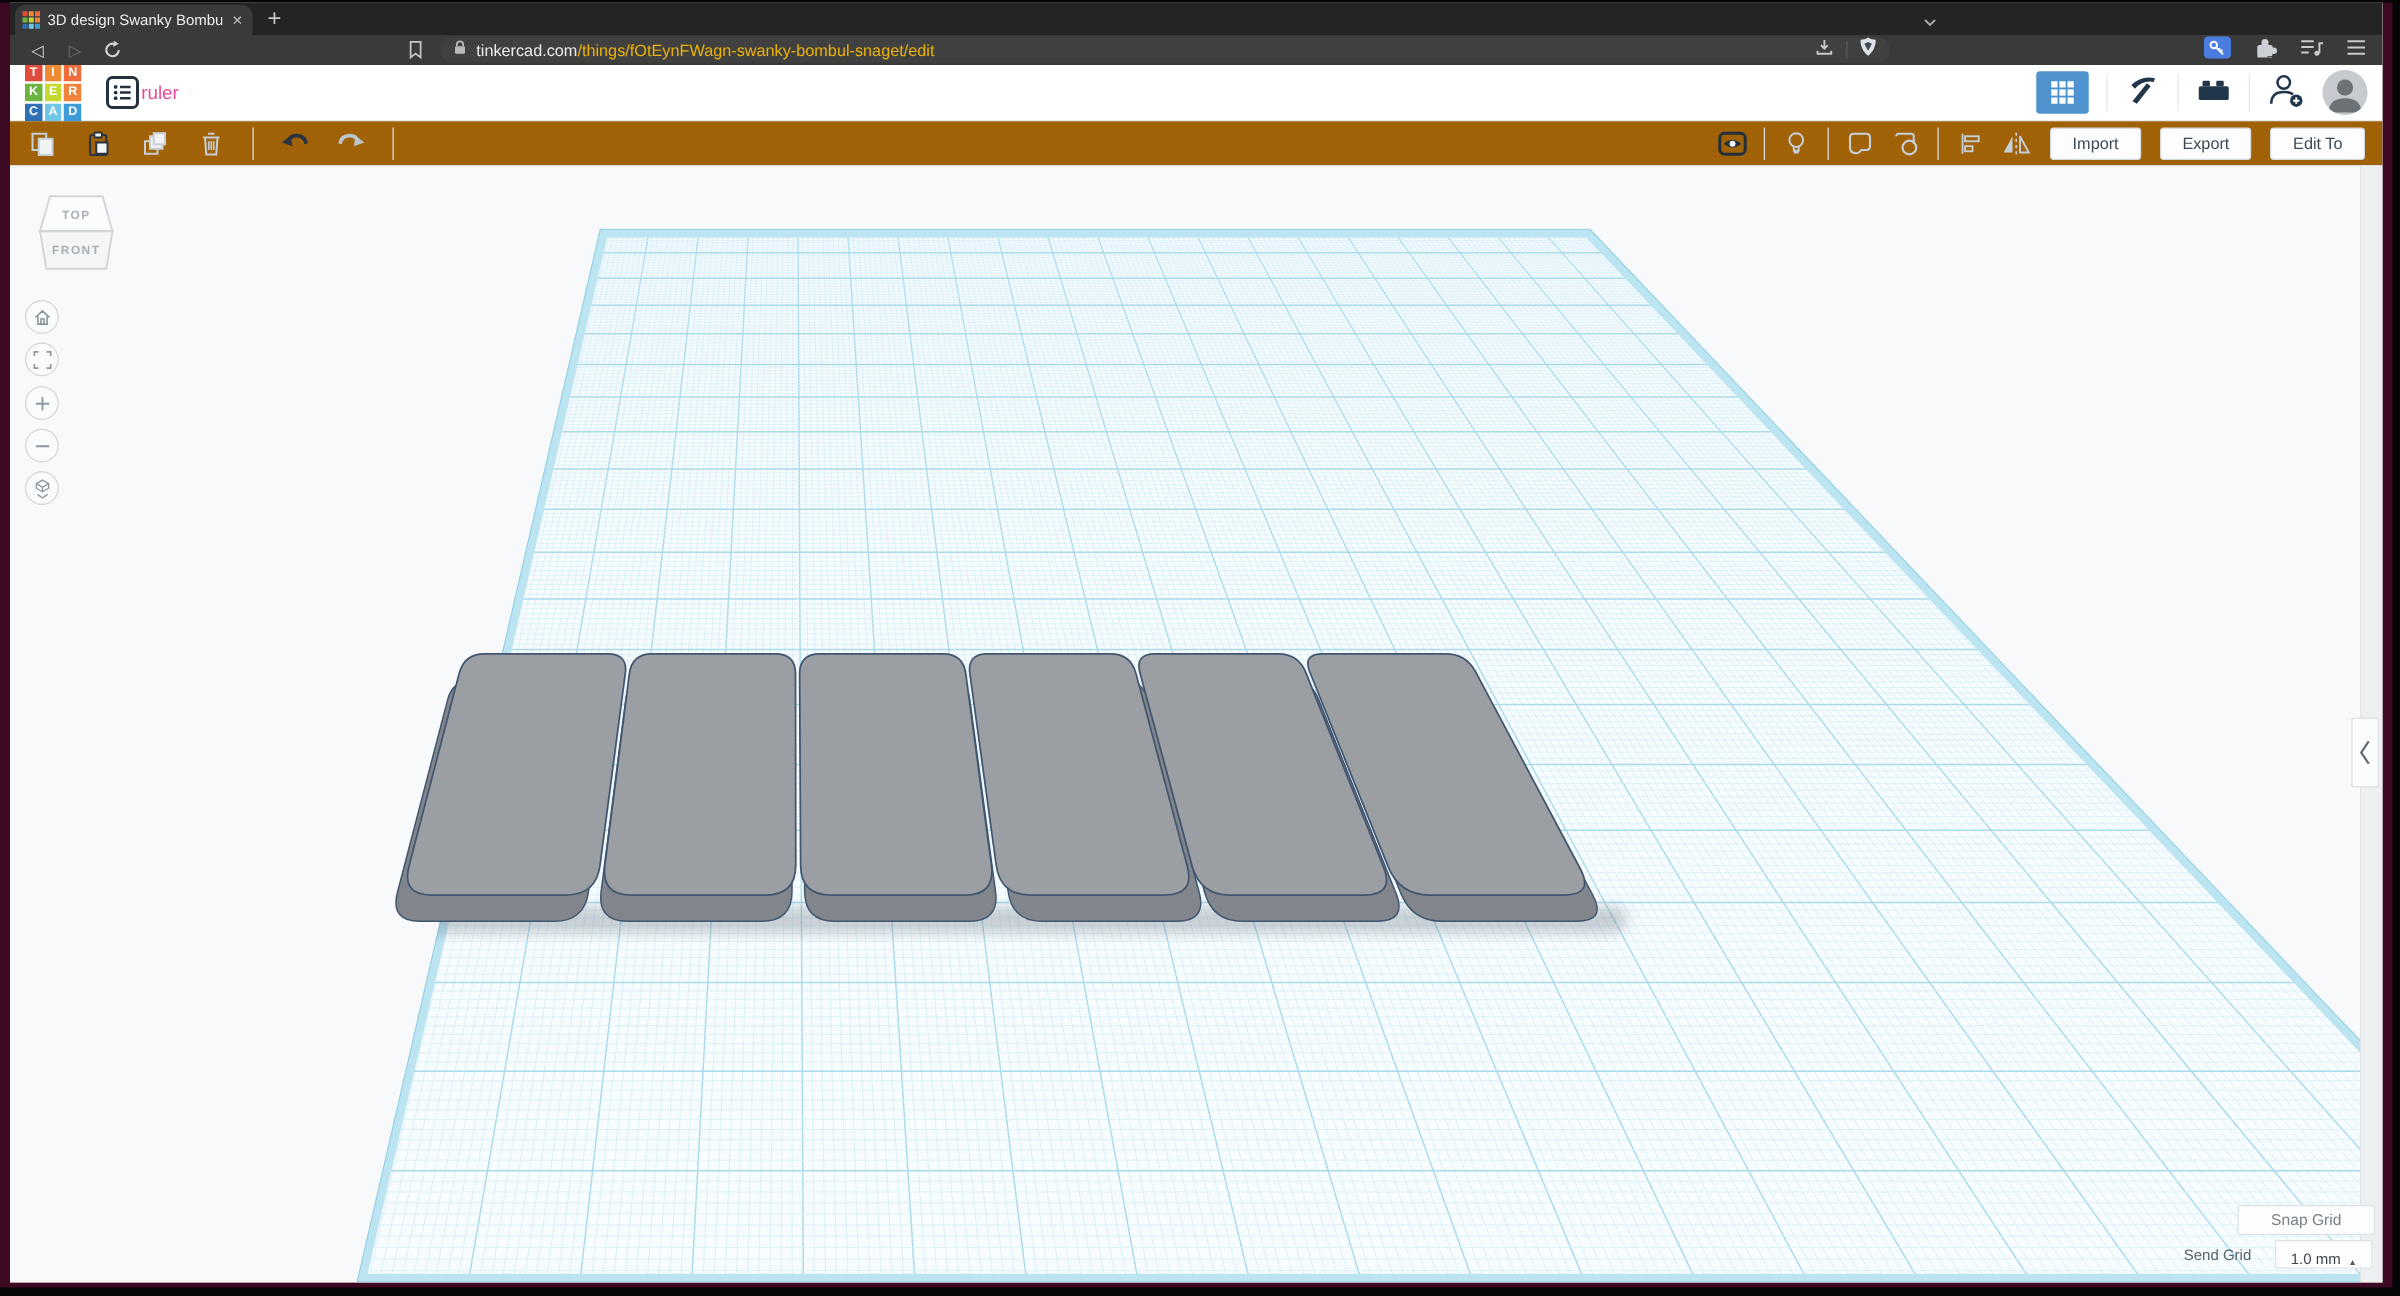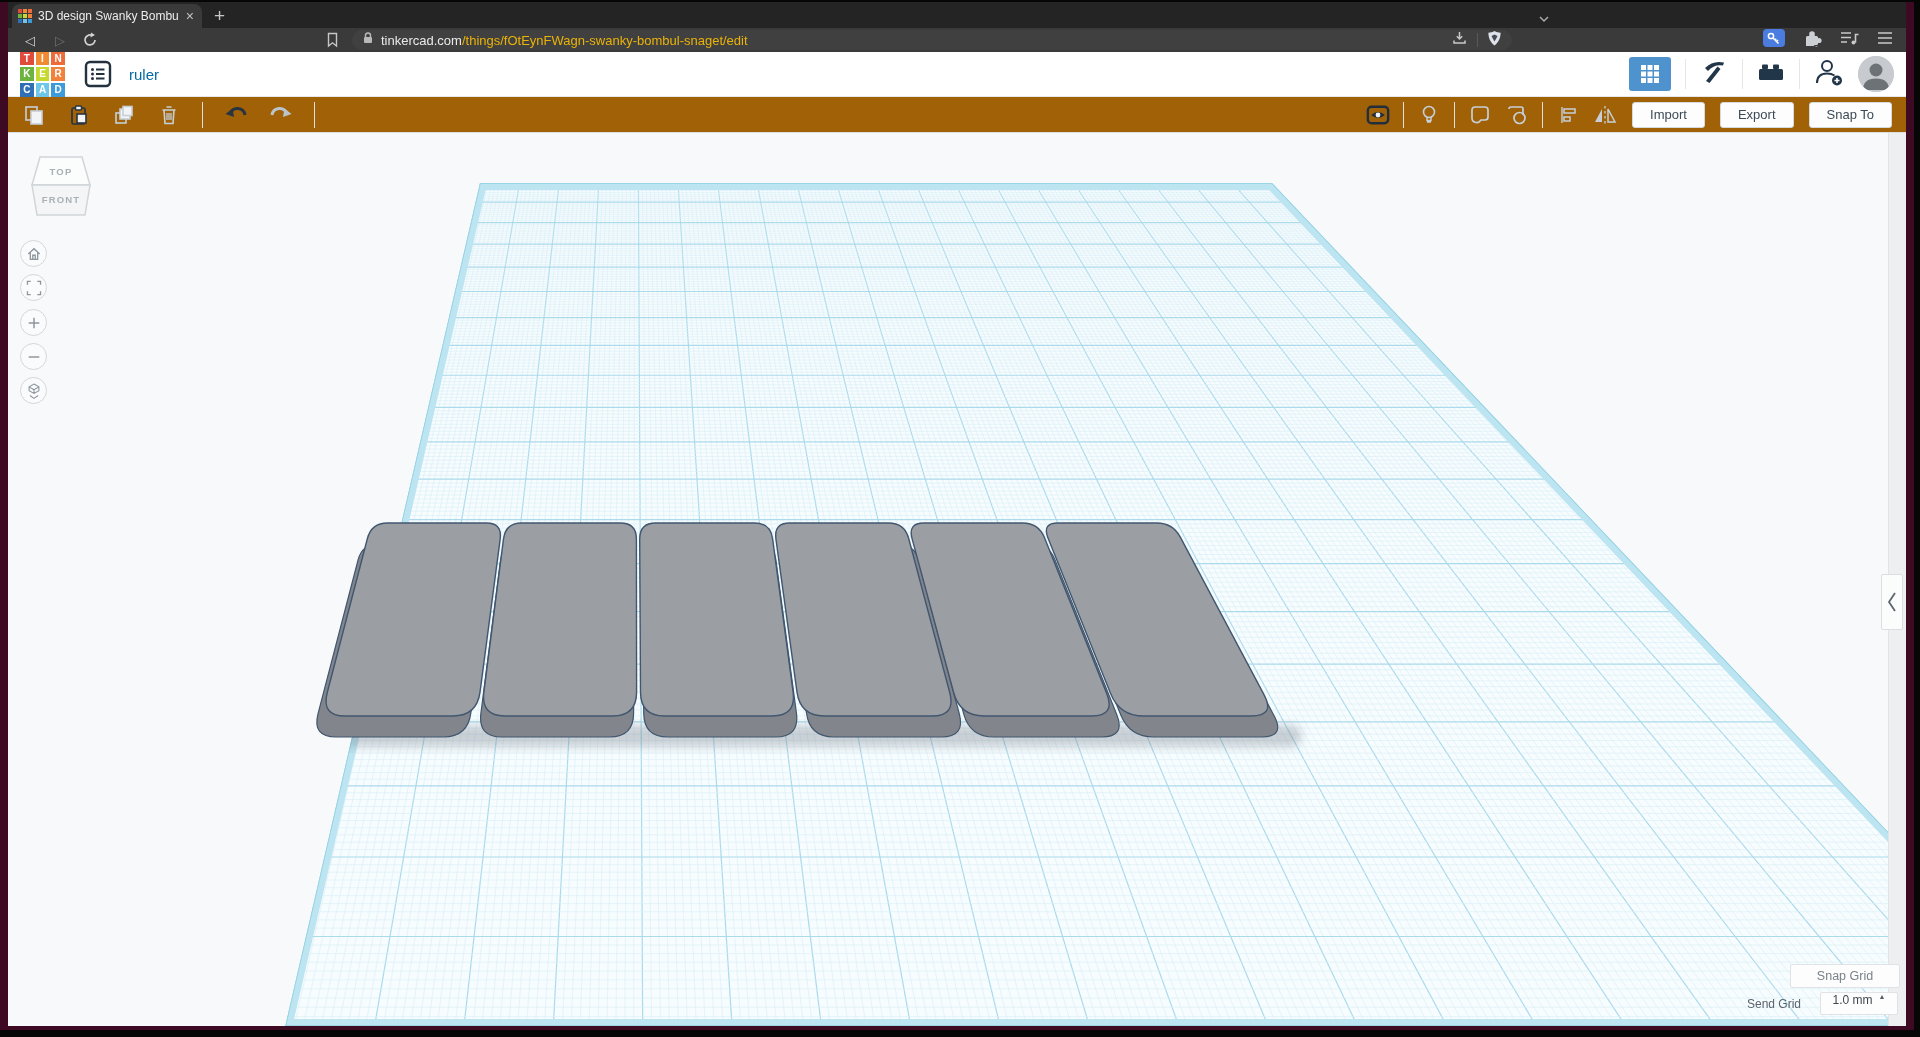--- a/index.html
+++ b/index.html
@@ -37,21 +37,21 @@
   .url .dom{color:#eaeaea}
   .url .path{color:#eab308}
   .omni-right{display:flex;align-items:center;gap:9px}
   .omni-sep{width:1px;height:14px;background:#5a5a5a}
   .nav-grow{flex:1}
   .nav-right{display:flex;align-items:center;gap:17px}
 
   
   .tc-header{height:45px;background:#ffffff;border-bottom:1px solid #e6e9eb;display:flex;align-items:center;padding:0 12px;flex:0 0 auto}
   .list-btn{margin-left:18px;width:30px;height:30px;display:flex;align-items:center;justify-content:center}
-  .design-name{margin-left:16px;color:#0369a1;font-size:15px}
+  .design-name{color:#ec4899;font-size:15px}
   .hdr-right{margin-left:auto;display:flex;align-items:center;gap:14px}
   .hdr-sep{width:1px;height:30px;background:#e4e7ea}
   .grid-apps-btn{width:42px;height:34px;border-radius:3px;display:flex;align-items:center;justify-content:center}
   .avatar{width:36px;height:36px;border-radius:50%;background:#c7cbcf;overflow:hidden;position:relative}
   .avatar svg{position:absolute;left:0;top:0}
 
   
   .ed-toolbar{height:36px;background:#a16207;border-bottom:1px solid #dcdfe2;display:flex;align-items:center;padding:0 14px;flex:0 0 auto}
   .ed-left{display:flex;align-items:center;gap:21px}
   .ed-sep{width:1px;height:26px;background:#dde0e3}
@@ -65,21 +65,21 @@
   .rail{position:absolute;right:0;top:0;bottom:0;width:18px;background:#edeff1;border-left:1px solid #e2e5e8}
   .panel-tab{position:absolute;right:3px;top:441px;width:22px;height:56px;background:#fbfcfc;border:1px solid #dcdfe2;border-radius:2px;display:flex;align-items:center;justify-content:center;z-index:5}
 
   .viewcube{position:absolute;left:20px;top:16px}
   .vc-label{font-size:9.5px;font-weight:bold;fill:#a9b0b6;letter-spacing:1.2px;text-anchor:middle;font-family:"Liberation Sans",sans-serif}
 
   .circ-btn{position:absolute;left:12px;width:27px;height:27px;border:1px solid #d3d7da;border-radius:50%;background:rgba(255,255,255,0.35);display:flex;align-items:center;justify-content:center}
 
   .edit-grid-btn{position:absolute;left:1782px;top:831px;width:110px;height:24px;background:#fdfdfd;border:1px solid #e0e3e6;border-radius:2px;color:#79828a;font-size:12.5px;display:flex;align-items:center;justify-content:center;z-index:6}
   .snap-label{position:absolute;left:1739px;top:864px;color:#5a646d;font-size:12px;z-index:6}
-  .snap-dd{position:absolute;left:1812px;top:859px;width:78px;height:23px;background:#fdfdfd;border:1px solid #e0e3e6;border-radius:2px;color:#3f474e;font-size:12px;display:flex;align-items:flex-start;justify-content:center;gap:6px;z-index:6}
+  .snap-dd{position:absolute;left:1812px;top:859px;width:78px;height:23px;background:#fdfdfd;border:1px solid #e0e3e6;border-radius:2px;color:#3f474e;font-size:12px;display:flex;align-items:flex-end;justify-content:center;gap:6px;z-index:6}
   .snap-caret{font-size:7px;color:#555d64}
 </style>
 </head>
 <body>
 
 <div class="edge edge-top"></div>
 <div class="edge edge-bottom"></div>
 <div class="edge edge-right"></div>
 
 <div class="bwindow">
@@ -333,21 +333,21 @@
       </span>
       <span class="tool">
         <svg width="24" height="20" viewBox="0 0 24 20">
             <polygon points="2,17 9,4 9,17" fill="#c6cfd7"></polygon>
             <polygon points="22,17 15,4 15,17" fill="none" stroke="#c6cfd7" stroke-width="1.5"></polygon>
             <path d="M12 1 v18" stroke="#c6cfd7" stroke-width="1.3" stroke-dasharray="2.5 2.5"></path>
           </svg>
       </span>
       <button class="ed-btn">Import</button>
       <button class="ed-btn">Export</button>
-      <button class="ed-btn">Snap To</button>
+      <button class="ed-btn">Edit To</button>
     </div>
   </div>
 
   <div class="canvas">
     <svg id="scene-svg" width="1880" height="893" viewBox="0 0 1880 893">
         <defs>
           <clipPath id="wpclip">
             <polygon points="472,50 1264,50 2064.284649776453,893 277.2682563338301,893"></polygon>
           </clipPath>
           <filter id="softblur" x="-30%" y="-30%" width="160%" height="160%">

